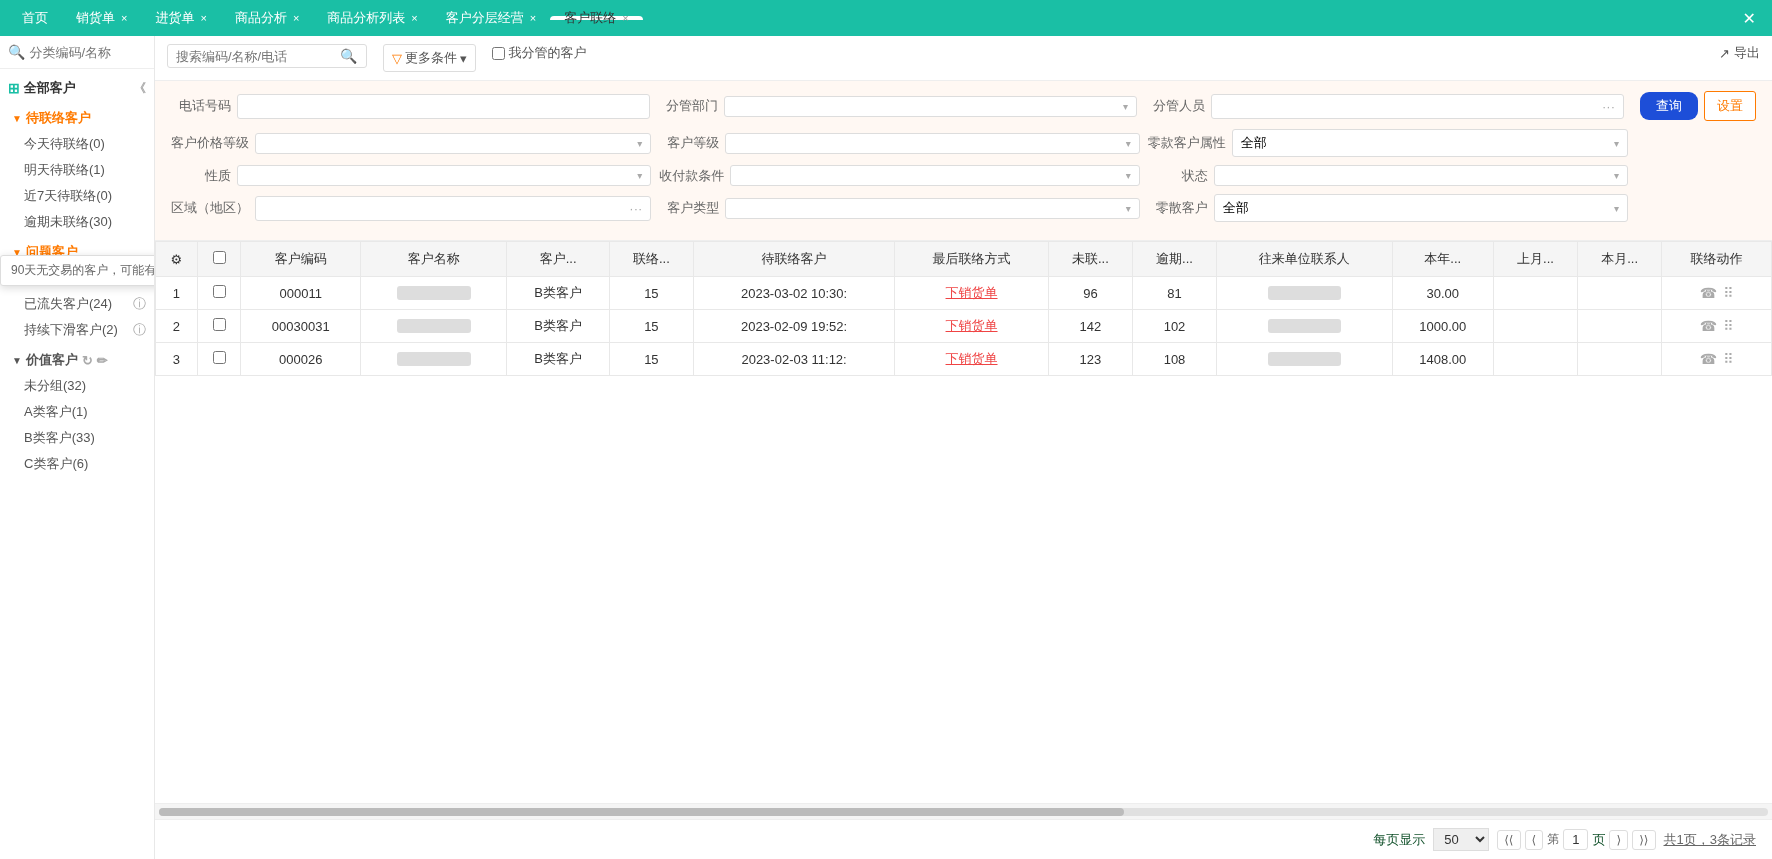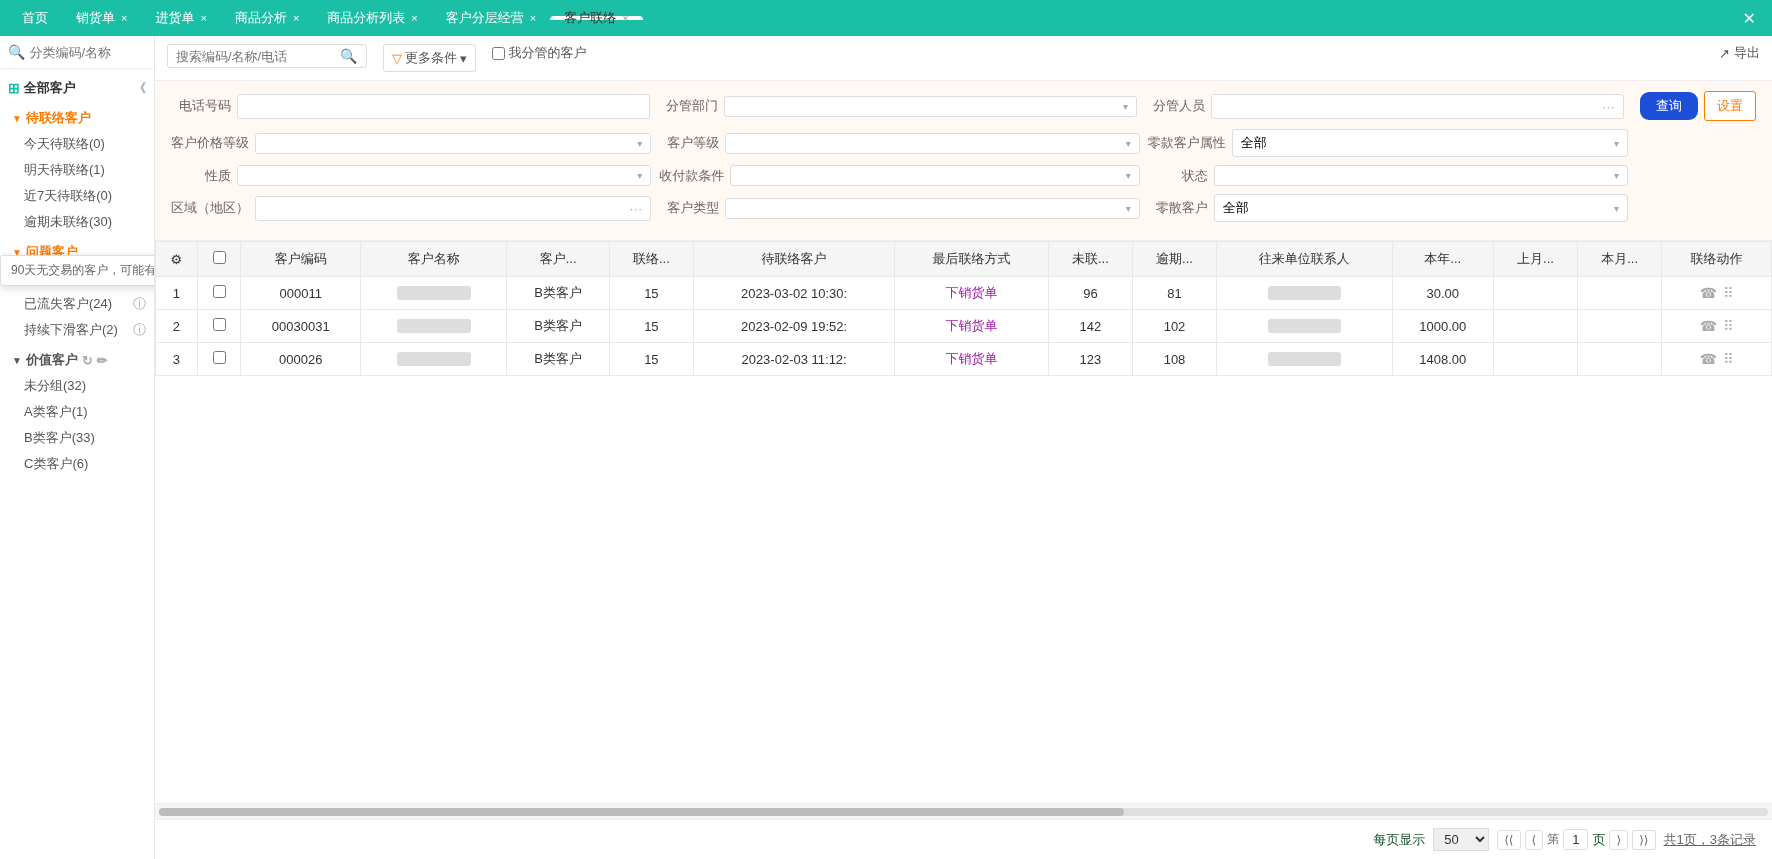--- a/index.html
+++ b/index.html
@@ -120,21 +120,21 @@
     thead th {
       border: 1px solid #e8e8e8; padding: 8px 6px; text-align: center;
       white-space: nowrap; color: #333; font-weight: normal; position: sticky; top: 0;
       background: #f5f5f5; z-index: 1;
     }
     tbody tr { background: #fff; }
     tbody td {
       border: 1px solid #e8e8e8; padding: 7px 6px; text-align: center;
       white-space: nowrap; color: #333;
     }
-    .col-link { color: #a21caf; cursor: pointer; }
+    .col-link { color: #ef4444; text-decoration: underline; cursor: pointer; }
     .col-blur {
       display: inline-block; background: #ddd; border-radius: 3px;
       color: transparent; user-select: none; min-width: 60px; height: 14px;
     }
     .action-icons { display: flex; align-items: center; gap: 6px; justify-content: center; }
     .action-icon { color: #aaa; cursor: pointer; font-size: 14px; }
 
     
     .pagination {
       display: flex; align-items: center; justify-content: flex-end;

